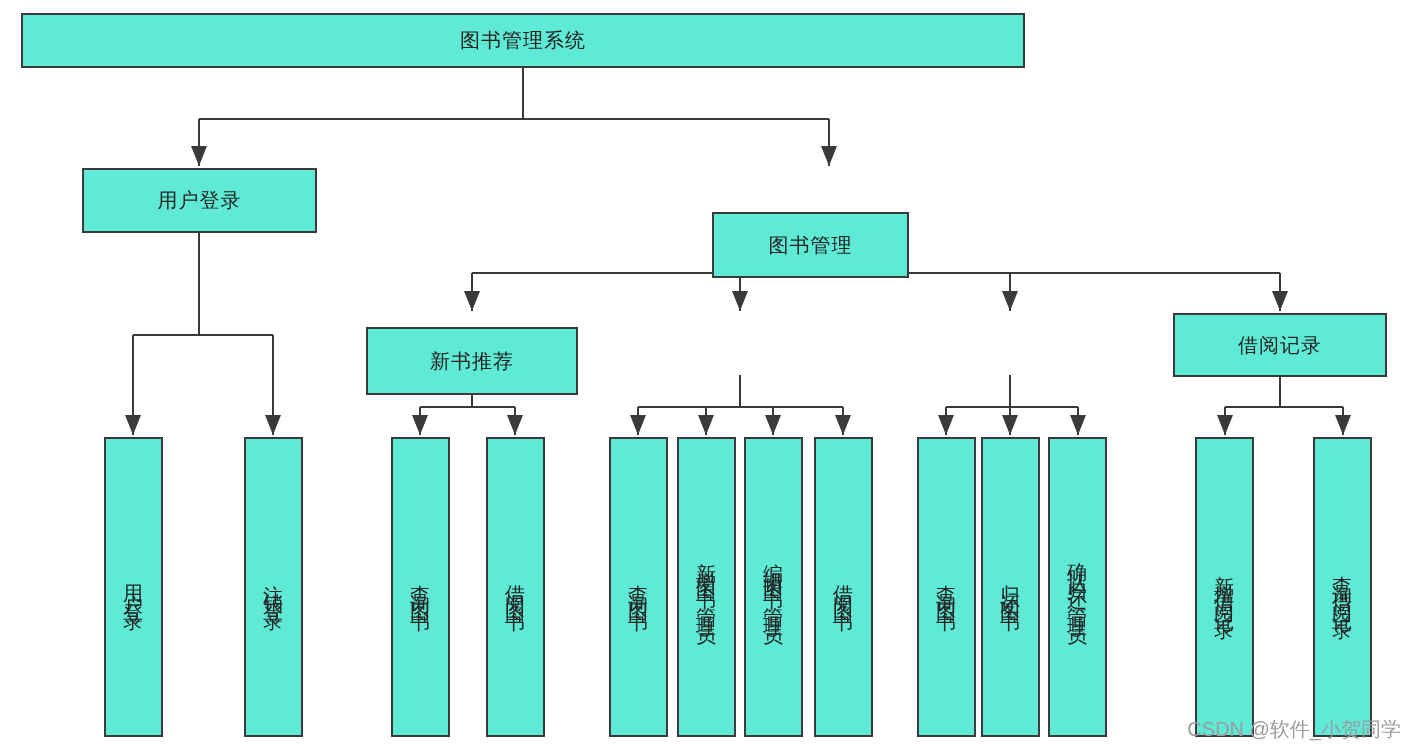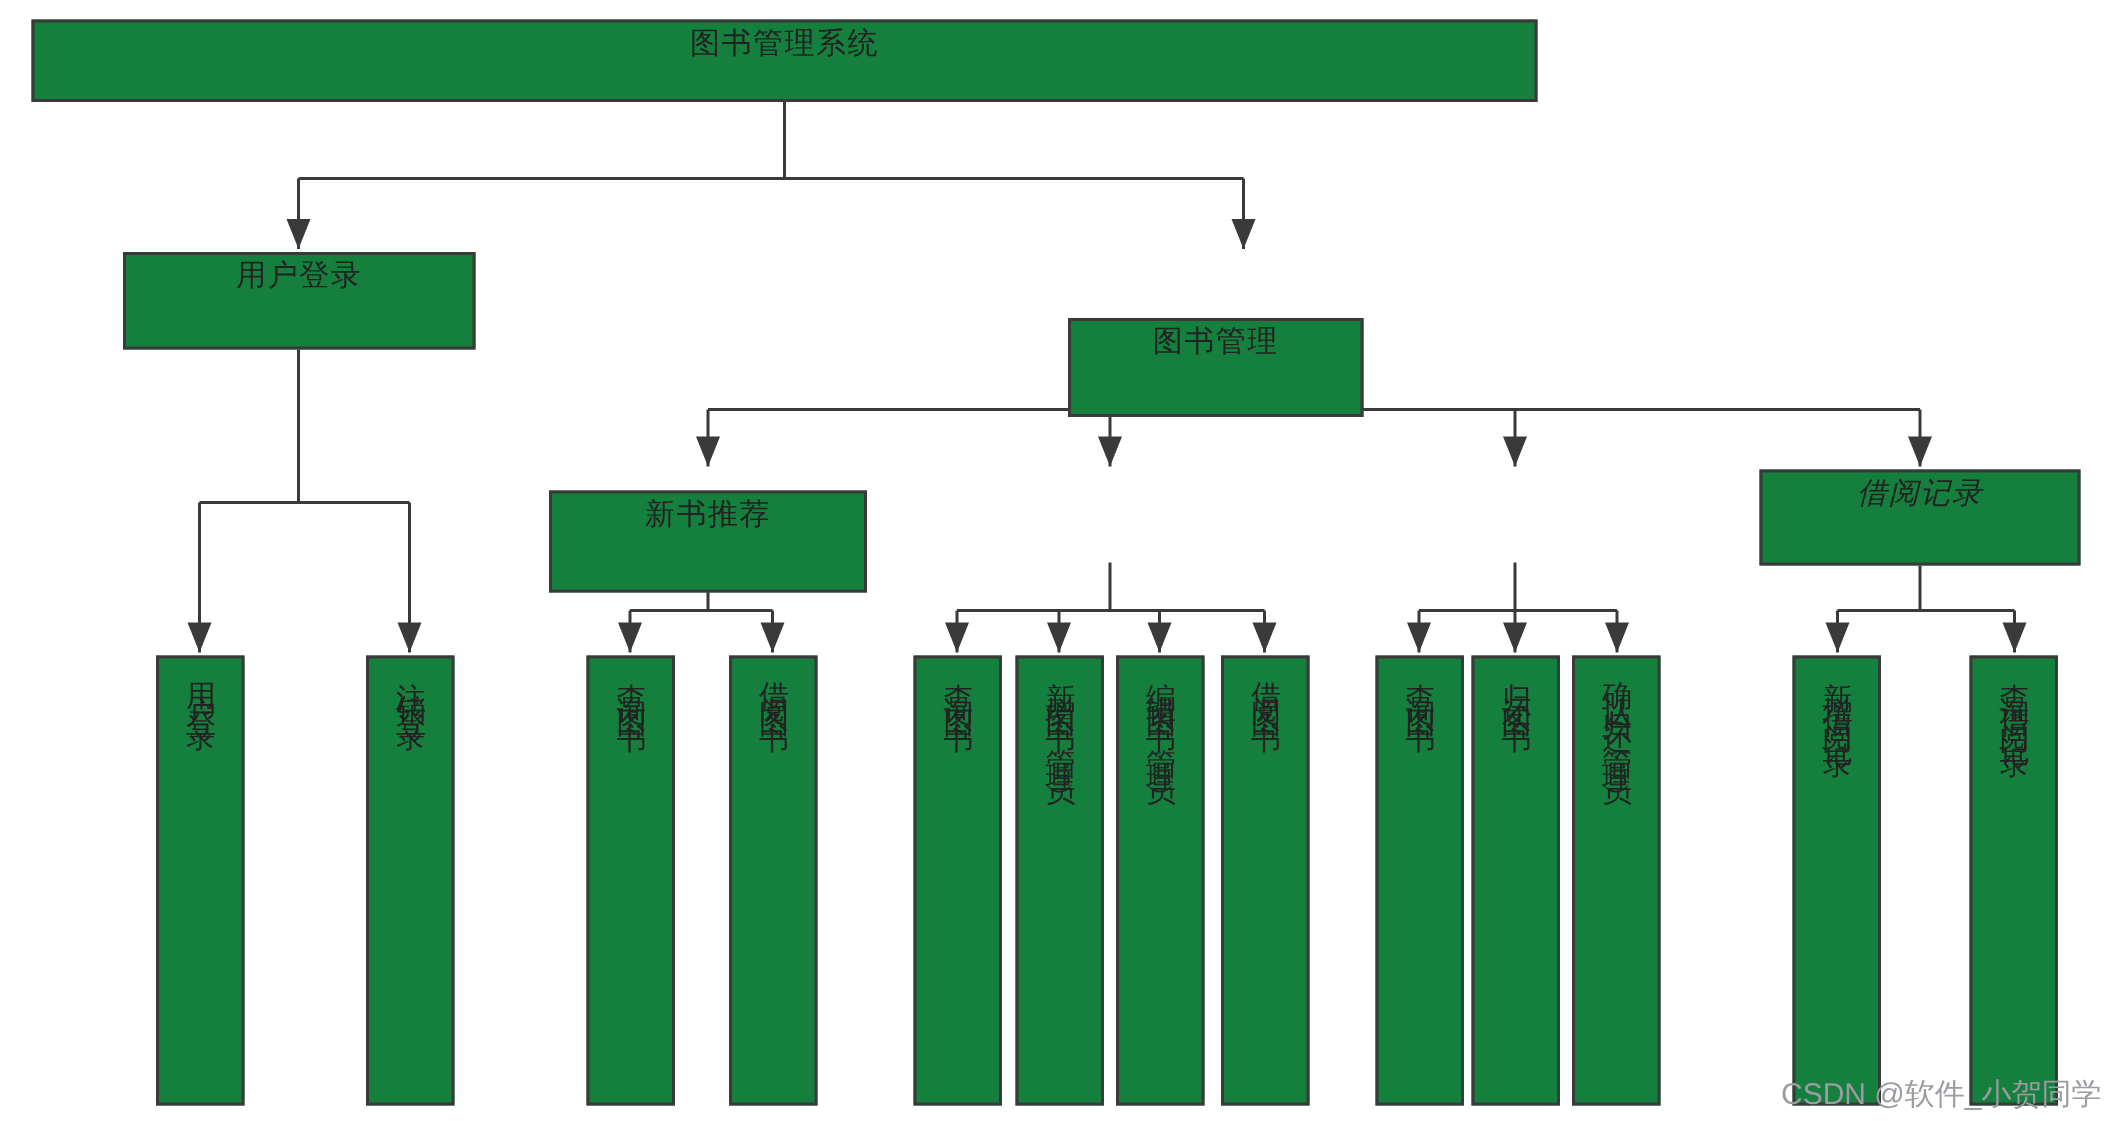--- a/index.html
+++ b/index.html
@@ -4,22 +4,22 @@
 <style>
   html,body { margin:0; padding:0; background:#ffffff; }
   .stage {
     position:relative; width:1405px; height:747px; background:#ffffff;
     font-family:"Liberation Sans","DejaVu Sans",sans-serif;
     overflow:hidden;
   }
   .connector-layer { position:absolute; left:0; top:0; width:1405px; height:747px; }
   .node {
     position:absolute; box-sizing:border-box;
-    border:2px solid #3a3a3a; background:#15803d;
-    display:flex; justify-content:center;
+    border:2px solid #3a3a3a; background:#5eead4;
+    display:flex; align-items:center; justify-content:center;
     color:#222222;
   }
   .h-label { font-size:20px; letter-spacing:1px; white-space:nowrap; }
   .v-label {
     writing-mode:vertical-rl; text-orientation:mixed;
     font-size:20px; line-height:1; letter-spacing:9px; white-space:nowrap;
   }
   .leaf { width:59px; top:437px; height:300px; }
   .watermark {
     position:absolute; right:4px; bottom:4px;
@@ -88,21 +88,21 @@
   <div class="node" style="left:82px; top:168px; width:235px; height:65px;">
     <span class="h-label">用户登录</span>
   </div>
   <div class="node" style="left:712px; top:168px; width:197px; height:66px;margin-top:44px;">
     <span class="h-label">图书管理</span>
   </div>
 
   <div class="node" style="left:366px; top:327px; width:212px; height:68px;">
     <span class="h-label">新书推荐</span>
   </div>
-  <div class="node" style="left:1173px; top:313px; width:214px; height:64px;font-style:italic;">
+  <div class="node" style="left:1173px; top:313px; width:214px; height:64px;">
     <span class="h-label">借阅记录</span>
   </div>
 
   <div class="node leaf" style="left:104px;">
     <span class="v-label">用户登录</span>
   </div>
   <div class="node leaf" style="left:244px;">
     <span class="v-label">注销登录</span>
   </div>
 

